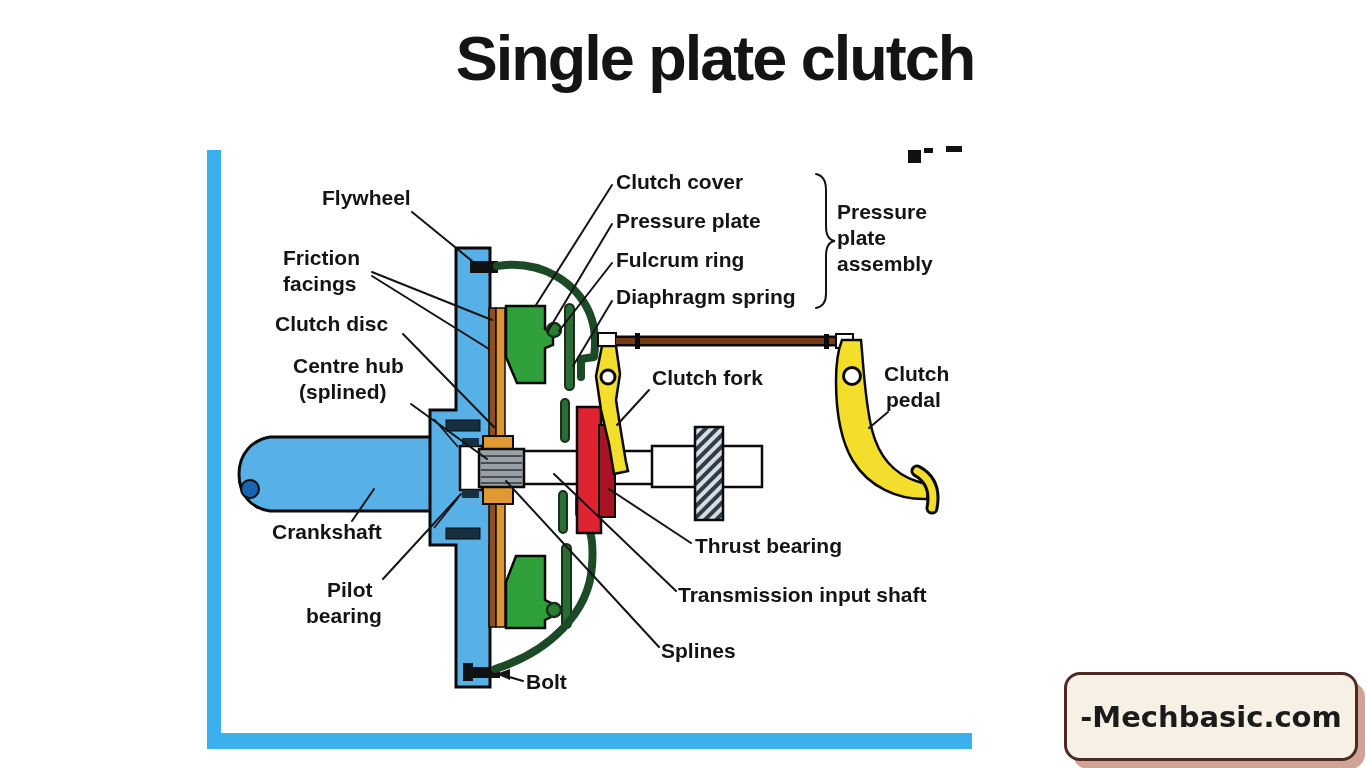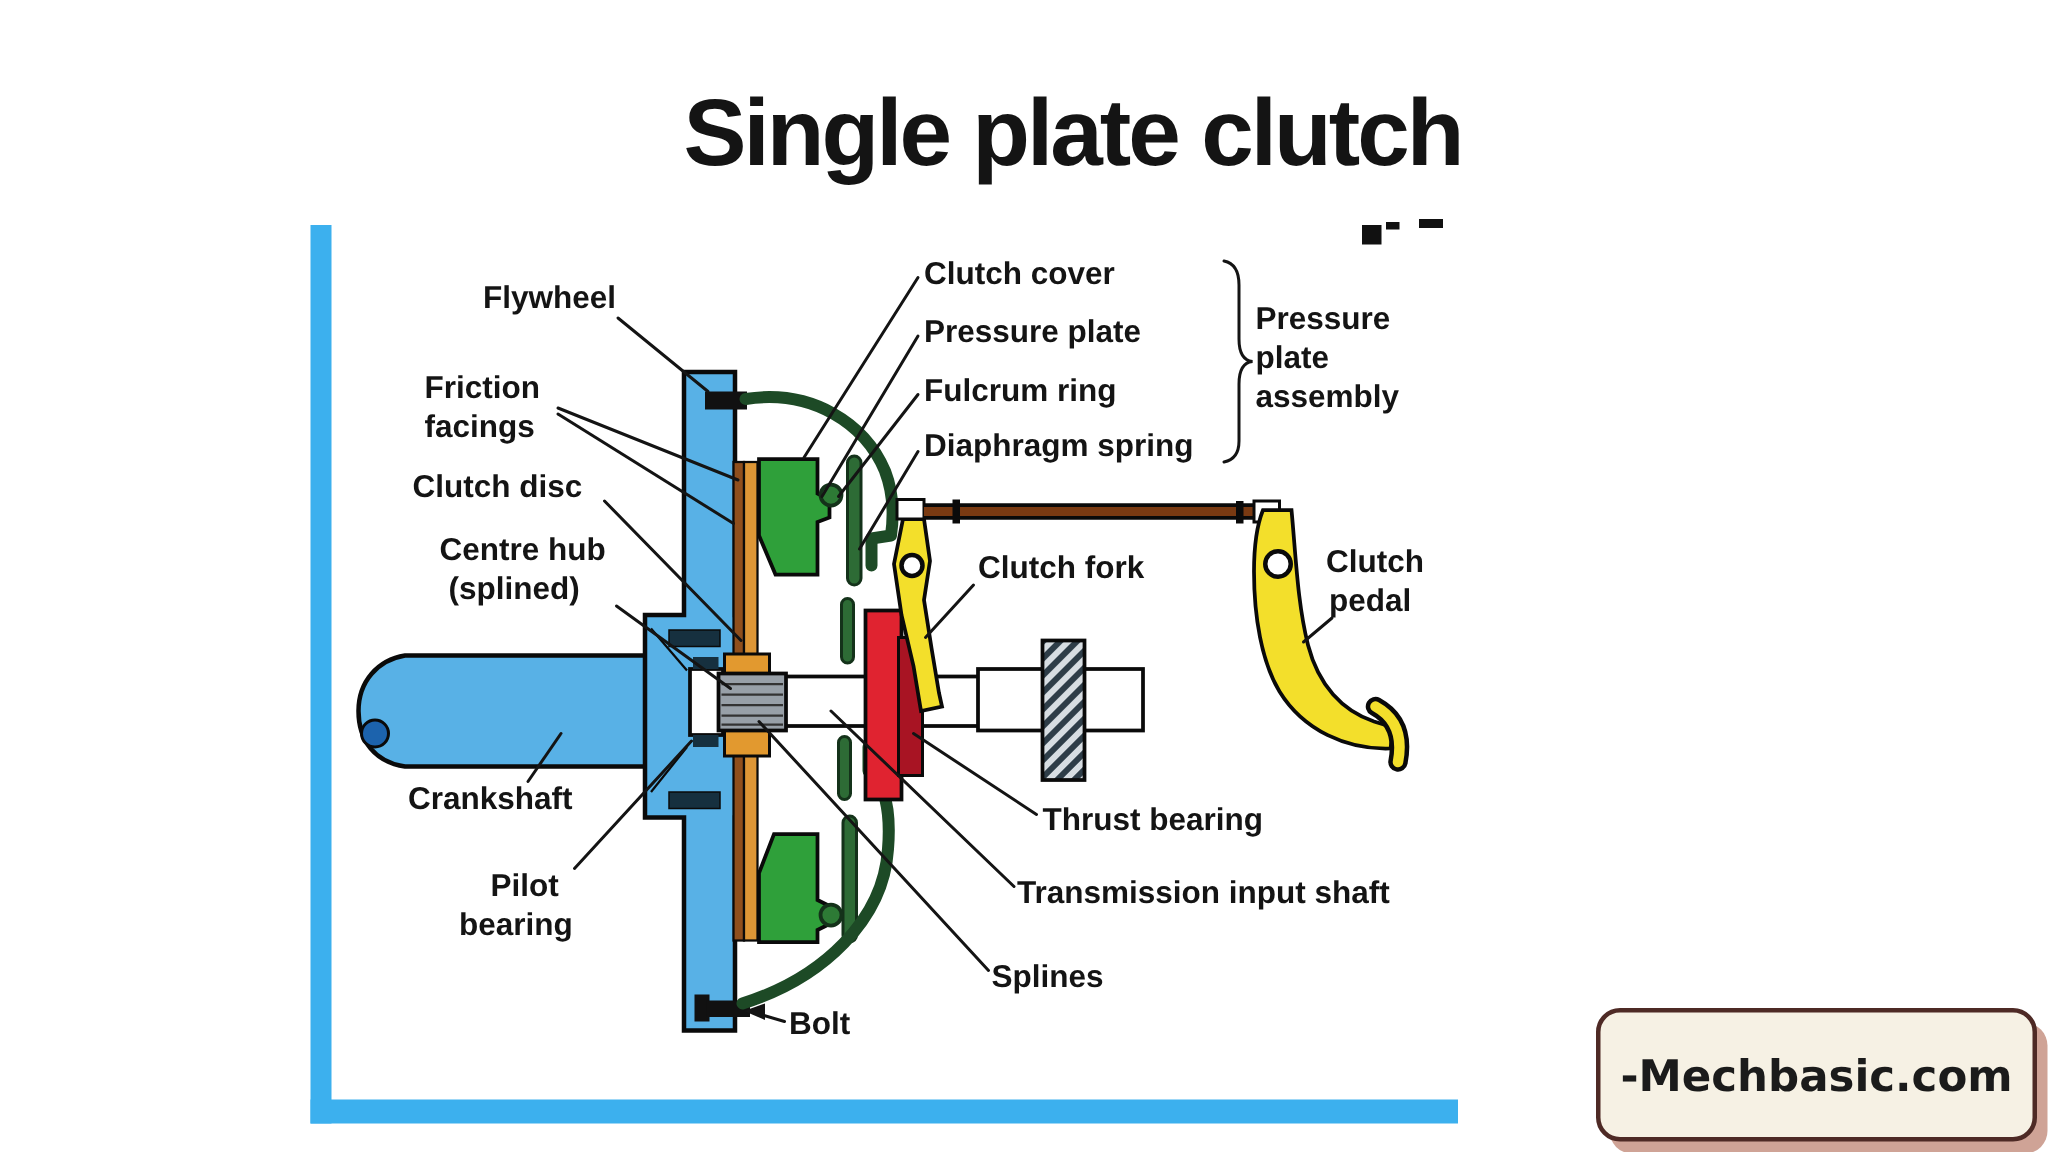--- a/index.html
+++ b/index.html
@@ -1,17 +1,17 @@
 <!DOCTYPE html>
 <html><head>
 <meta charset="utf-8">
 <style>
   html,body{margin:0;padding:0;background:#ffffff;width:1366px;height:768px;overflow:hidden;}
   .page{position:relative;width:1366px;height:768px;background:#ffffff;font-family:"Liberation Sans",sans-serif;}
-  .title{position:absolute;left:383px;top:53px;width:664px;text-align:center;
+  .title{position:absolute;left:383px;top:22px;width:664px;text-align:center;
          font-family:"Liberation Sans",sans-serif;font-weight:bold;font-size:63px;
          letter-spacing:-2px;color:#141414;white-space:nowrap;}
   .diagram-svg{position:absolute;left:0;top:0;}
   .dlabel{font:bold 21px "Liberation Sans",sans-serif;fill:#141414;}
   .leader{stroke:#141414;stroke-width:2;stroke-linecap:round;fill:none;}
   .badge{position:absolute;left:1064px;top:672px;width:288px;height:83px;
          background:#f6f1e4;border:3px solid #4e2a25;border-radius:16px;
          box-shadow:8px 9px 0 -1px #cfa396;display:flex;align-items:center;justify-content:center;}
   .badge span{font-family:"DejaVu Sans",sans-serif;font-weight:bold;font-size:29px;color:#1b1b1b;letter-spacing:0px;}
 </style>

